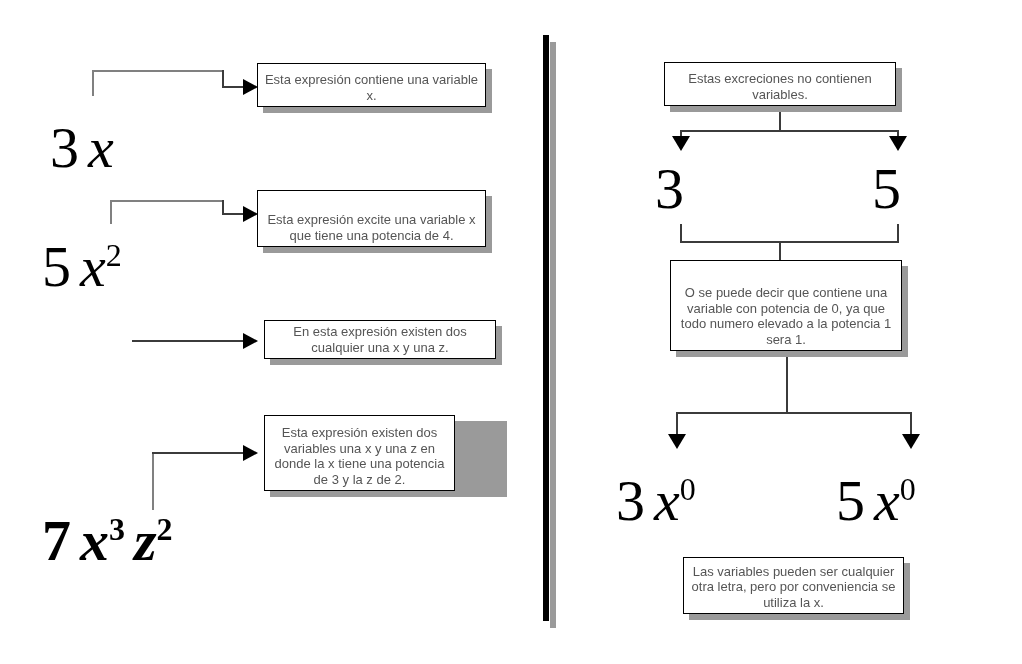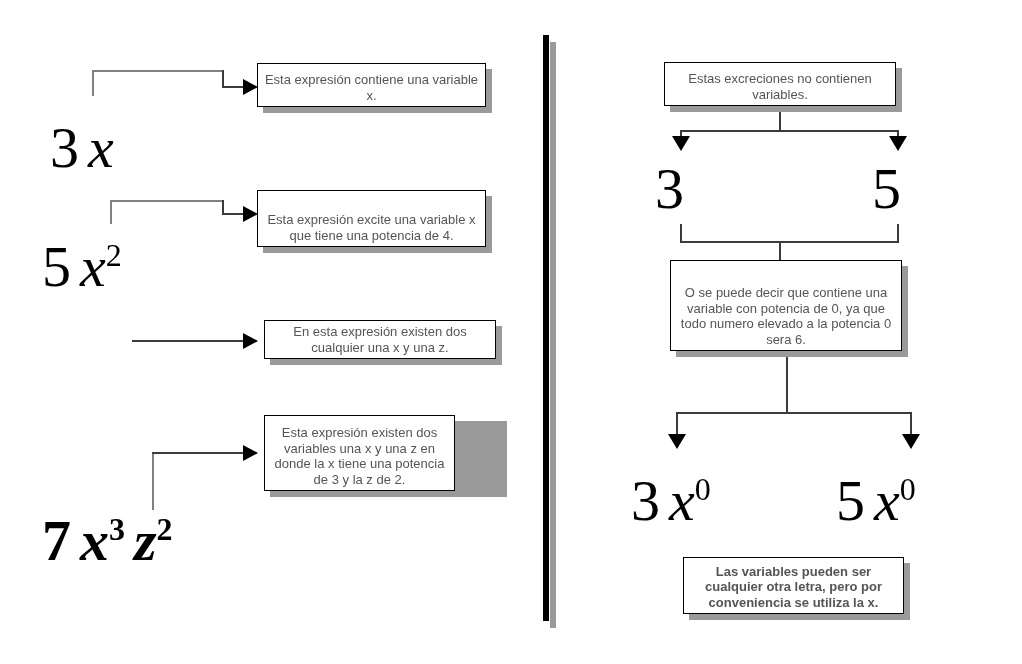--- a/index.html
+++ b/index.html
@@ -206,36 +206,36 @@
     <span class="coef">5</span>
   </div>
 
   <div class="vline" style="left:680px; top:224px; width:2px; height:18px;"></div>
   <div class="vline" style="left:897px; top:224px; width:2px; height:18px;"></div>
   <div class="hline" style="left:680px; top:241px; width:219px; height:2px;"></div>
   <div class="vline" style="left:779px; top:241px; width:2px; height:19px;"></div>
 
   <div class="box-shadow" style="left:676px; top:266px; width:232px; height:91px;"></div>
   <div class="box" style="left:670px; top:260px; width:232px; height:91px;">
-    <p>O se puede decir que contiene una variable con potencia de 0, ya que todo numero elevado a la potencia 0 sera 6.</p>
+    <p>O se puede decir que contiene una variable con potencia de 0, ya que todo numero elevado a la potencia 1 sera 1.</p>
   </div>
 
   <div class="vline" style="left:786px; top:351px; width:2px; height:62px;"></div>
   <div class="hline" style="left:676px; top:412px; width:236px; height:2px;"></div>
   <div class="vline" style="left:676px; top:412px; width:2px; height:24px;"></div>
   <div class="vline" style="left:910px; top:412px; width:2px; height:24px;"></div>
   <div class="arrow-d" style="left:668px; top:434px;"></div>
   <div class="arrow-d" style="left:902px; top:434px;"></div>
 
-  <div class="expr" style="left:631px; top:472px;">
+  <div class="expr" style="left:616px; top:472px;">
     <span class="coef">3</span><span class="gap-sm"></span><span class="var">x</span><span class="sup">0</span>
   </div>
 
   <div class="expr" style="left:836px; top:472px;">
     <span class="coef">5</span><span class="gap-sm"></span><span class="var">x</span><span class="sup">0</span>
   </div>
 
   <div class="box-shadow" style="left:689px; top:563px; width:221px; height:57px;"></div>
-  <div class="box" style="left:683px; top:557px; width:221px; height:57px;font-weight:bold;">
+  <div class="box" style="left:683px; top:557px; width:221px; height:57px;">
     <p>Las variables pueden ser cualquier otra letra, pero por conveniencia se utiliza la x.</p>
   </div>
 
 </div>
 
 </body></html>

